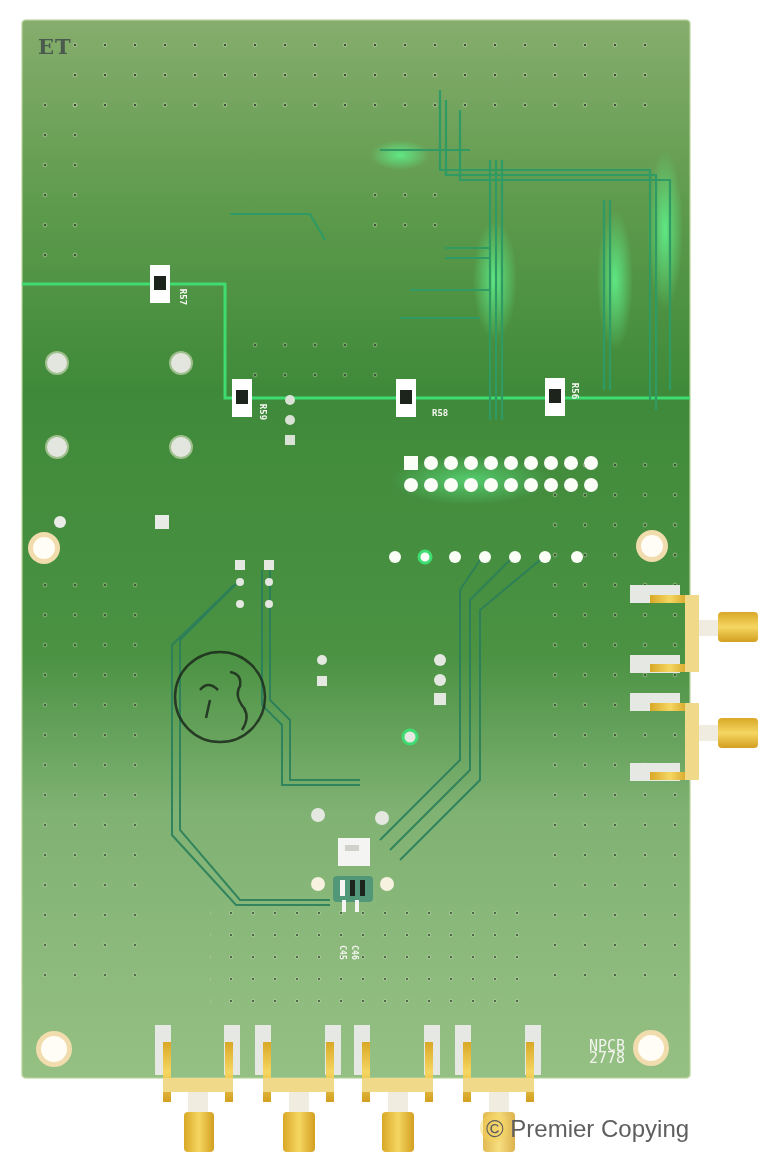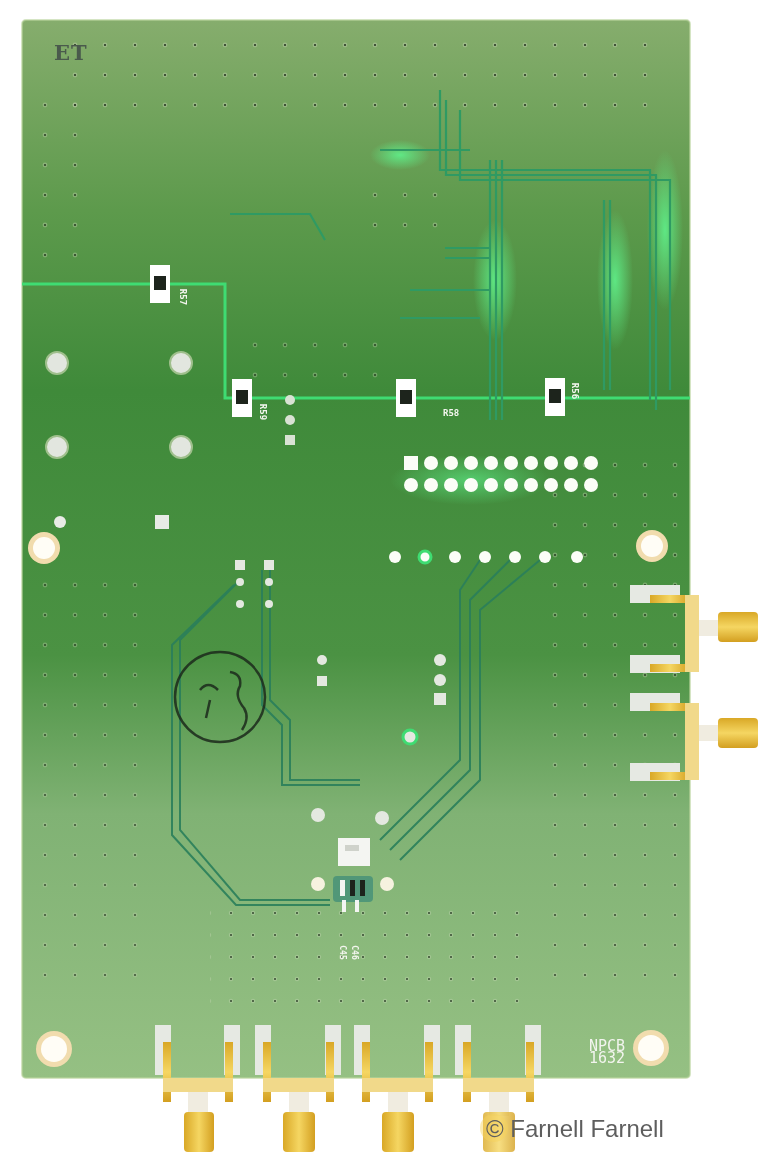--- a/index.html
+++ b/index.html
@@ -2,21 +2,21 @@
 <html><head>
 <meta charset="utf-8">
 <style>
   html,body{margin:0;padding:0;background:#ffffff;}
   body{width:777px;height:1173px;position:relative;overflow:hidden;font-family:"Liberation Sans",sans-serif;}
   .stage{position:absolute;left:0;top:0;width:777px;height:1173px;}
   .watermark{position:absolute;left:486px;top:1116px;color:#5e5e5e;}
   .wm1{font-size:24px;line-height:26px;white-space:nowrap;}
   .wm2{font-size:19px;line-height:24px;white-space:nowrap;}
   .silk{position:absolute;color:#f4f6ef;font-family:"DejaVu Sans Mono",monospace;font-weight:bold;}
-  .etmark{position:absolute;left:38px;top:40px;font-family:"DejaVu Serif",serif;font-weight:bold;font-size:21px;color:#4a5a4c;letter-spacing:1px;margin-left:16px;}
+  .etmark{position:absolute;left:38px;top:34px;font-family:"DejaVu Serif",serif;font-weight:bold;font-size:21px;color:#4a5a4c;letter-spacing:1px;}
   .npcb{left:589px;top:1040px;font-size:15px;line-height:12px;font-weight:normal;color:#f2f4ee;}
   .rlab{font-size:9px;}
 </style>
 </head>
 <body>
 
 <div class="stage">
 <svg width="777" height="1173" viewBox="0 0 777 1173" xmlns="http://www.w3.org/2000/svg">
   <defs>
     <linearGradient id="boardGrad" x1="0" y1="0" x2="0" y2="1">
@@ -252,26 +252,26 @@
     <rect x="718" y="718" width="40" height="30" rx="4" fill="url(#goldGradV)"></rect>
   </g>
 
   <circle cx="494" cy="1128" r="14" fill="#f6d35a" opacity="0.45"></circle>
 </svg>
 
 <div class="etmark">ET</div>
 
 <div class="silk rlab" style="left:175px;top:292px;transform:rotate(90deg);">R57</div>
 <div class="silk rlab" style="left:255px;top:407px;transform:rotate(90deg);">R59</div>
-<div class="silk rlab" style="left:443px;top:408px;">R58</div>
+<div class="silk rlab" style="left:432px;top:408px;">R58</div>
 <div class="silk rlab" style="left:567px;top:386px;transform:rotate(90deg);">R56</div>
 <div class="silk rlab" style="left:335px;top:948px;transform:rotate(90deg);font-size:8px;">C45</div>
 <div class="silk rlab" style="left:347px;top:948px;transform:rotate(90deg);font-size:8px;">C46</div>
 
 <div class="silk npcb">
   <div>NPCB</div>
-  <div>1632</div>
+  <div>2778</div>
 </div>
 
 <div class="watermark">
-  <div class="wm1">© Farnell Farnell</div>
+  <div class="wm1">© Premier Copying</div>
 </div>
 </div>
 
 </body></html>

